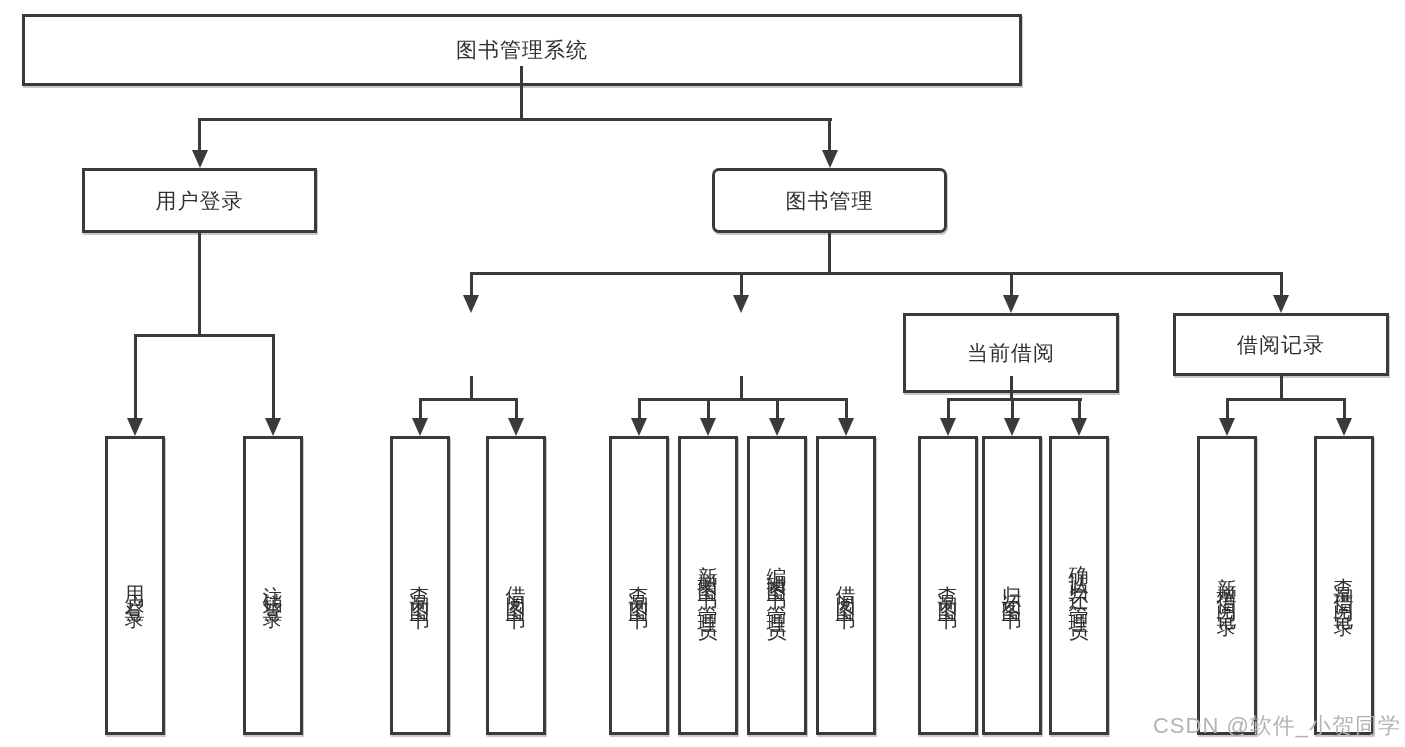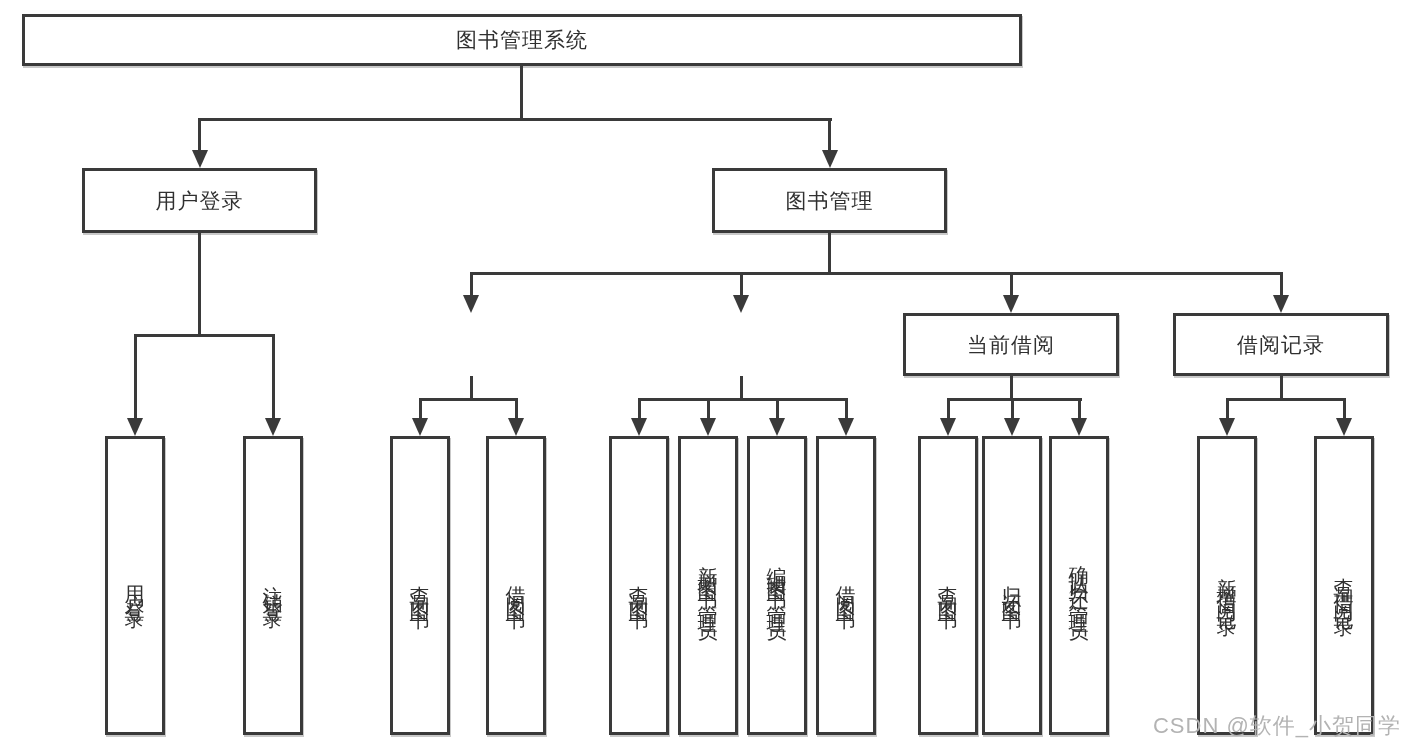--- a/index.html
+++ b/index.html
@@ -34,35 +34,35 @@
   .watermark{
     position:absolute;right:4px;bottom:6px;font-size:22px;
     color:var(--watermark);white-space:nowrap;letter-spacing:1px;text-align:right;
   }
 </style>
 </head>
 <body>
 
 <div class="canvas">
 
-  <div class="box" style="left:22px;top:14px;width:1000px;height:52px;">
+  <div class="box" style="left:22px;top:14px;width:1000px;height:72px;">
     <span class="lbl">图书管理系统</span>
   </div>
 
   <div class="vline" style="left:520px;top:66px;height:54px;"></div>
   <div class="hline" style="left:198px;top:118px;width:634px;"></div>
   <div class="vline" style="left:198px;top:118px;height:34px;"></div>
   <div class="vline" style="left:828px;top:118px;height:34px;"></div>
   <div class="arrow" style="left:192px;top:150px;"></div>
   <div class="arrow" style="left:822px;top:150px;"></div>
 
   <div class="box" style="left:82px;top:168px;width:235px;height:65px;">
     <span class="lbl">用户登录</span>
   </div>
-  <div class="box" style="left:712px;top:168px;width:235px;height:65px;">
+  <div class="box" style="left:712px;top:168px;width:235px;height:65px;border-radius:7px;">
     <span class="lbl">图书管理</span>
   </div>
 
   <div class="vline" style="left:198px;top:233px;height:104px;"></div>
   <div class="hline" style="left:134px;top:334px;width:141px;"></div>
   <div class="vline" style="left:134px;top:334px;height:86px;"></div>
   <div class="vline" style="left:272px;top:334px;height:86px;"></div>
   <div class="arrow" style="left:127px;top:418px;"></div>
   <div class="arrow" style="left:265px;top:418px;"></div>
 
@@ -70,21 +70,21 @@
   <div class="hline" style="left:470px;top:272px;width:812px;"></div>
   <div class="vline" style="left:470px;top:272px;height:26px;"></div>
   <div class="vline" style="left:740px;top:272px;height:26px;"></div>
   <div class="vline" style="left:1010px;top:272px;height:26px;"></div>
   <div class="vline" style="left:1280px;top:272px;height:26px;"></div>
   <div class="arrow" style="left:463px;top:295px;"></div>
   <div class="arrow" style="left:733px;top:295px;"></div>
   <div class="arrow" style="left:1003px;top:295px;"></div>
   <div class="arrow" style="left:1273px;top:295px;"></div>
 
-  <div class="box" style="left:903px;top:313px;width:216px;height:63px;">
+  <div class="box" style="left:903px;top:313px;width:216px;height:80px;">
     <span class="lbl">当前借阅</span>
   </div>
   <div class="box" style="left:1173px;top:313px;width:216px;height:63px;">
     <span class="lbl">借阅记录</span>
   </div>
 
   <div class="vline" style="left:470px;top:376px;height:24px;"></div>
   <div class="hline" style="left:419px;top:398px;width:99px;"></div>
   <div class="vline" style="left:419px;top:398px;height:22px;"></div>
   <div class="vline" style="left:515px;top:398px;height:22px;"></div>

